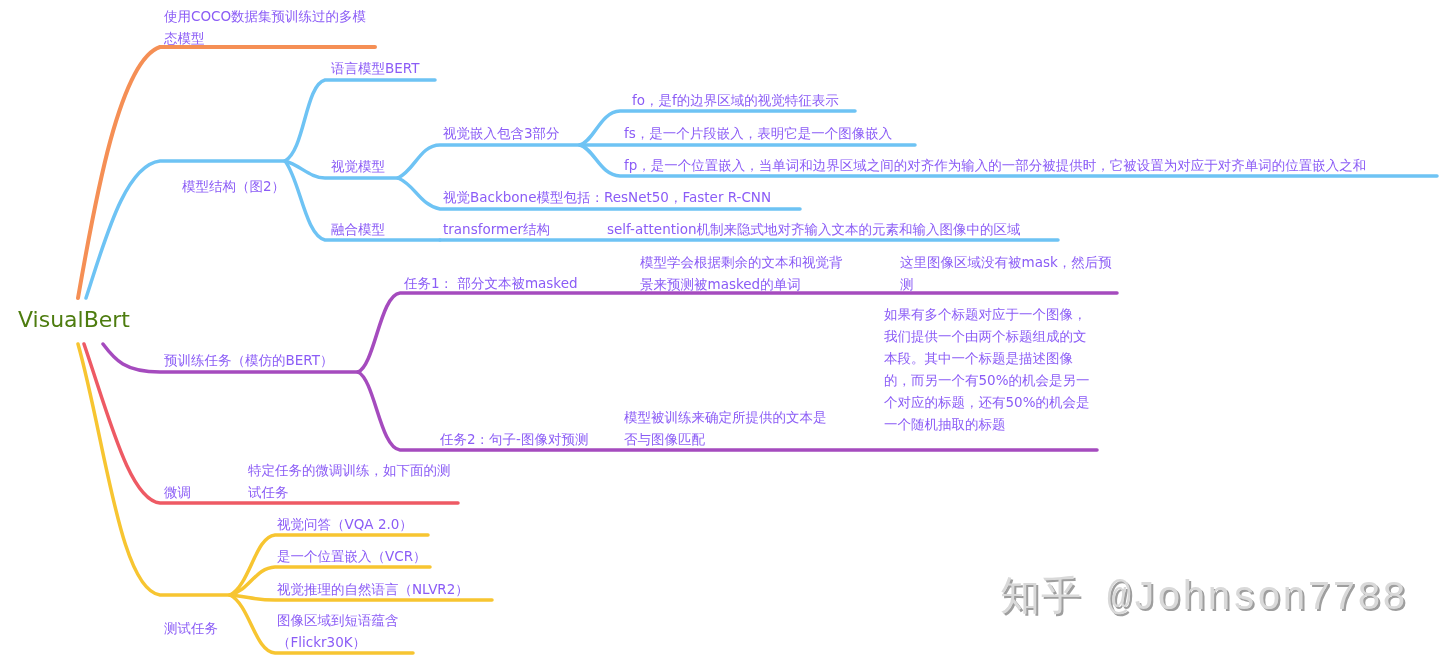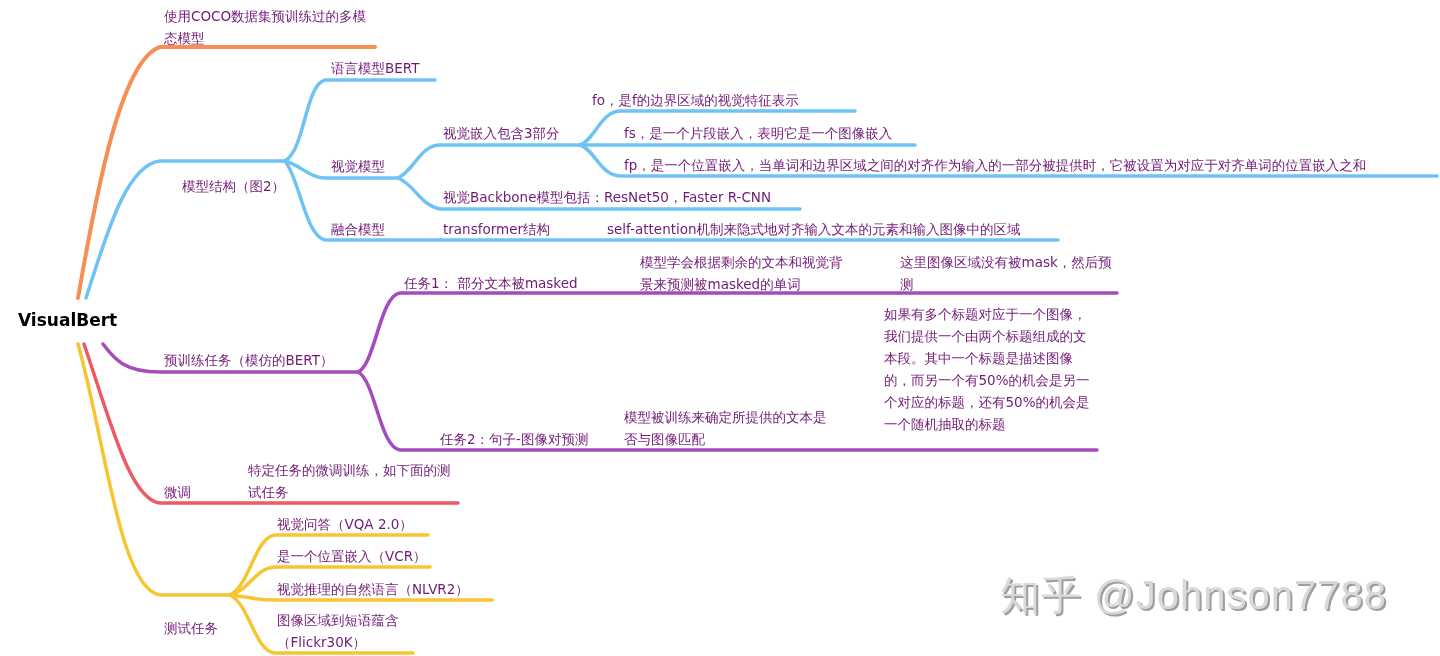--- a/index.html
+++ b/index.html
@@ -1,23 +1,23 @@
 <!DOCTYPE html>
 <html><head>
 <meta charset="utf-8">
 <style>
   html, body { margin:0; padding:0; background:#ffffff; }
   body { width:1440px; height:656px; position:relative; overflow:hidden;
          font-family:"DejaVu Sans","Liberation Sans",sans-serif; color:#555555; }
   svg.edges { position:absolute; left:0; top:0; width:1440px; height:656px; }
-  .node { position:absolute; font-size:13.5px; line-height:22px; color:#701a75; white-space:nowrap; }
+  .node { position:absolute; font-size:13.5px; line-height:22px; color:#8b5cf6; white-space:nowrap; }
   .node.wrap { white-space:normal; }
-  .root { font-size:17px; color:#000000;font-weight:bold; }
+  .root { font-size:22px; color:#4d7c0f; }
   .watermark { position:absolute; left:1000px; top:568px; font-size:40px; color:#d9d9d9;
-               font-family:Liberation Sans, sans-serif;
+               font-family:Liberation Mono, monospace;
                text-shadow:2px 2px 0 #9e9e9e, -1px -1px 0 #ffffff; letter-spacing:1px; }
 </style>
 </head>
 <body>
 
 <svg class="edges" viewBox="0 0 1440 656">
 
   <g fill="none" stroke="#F58F55" stroke-width="4" stroke-linecap="round">
     <path d="M78,298 C95,200 120,60 160,47 L375,47"></path>
   </g>
@@ -55,21 +55,21 @@
 </svg>
 
 <div class="node root" style="left:18px;top:309px;">VisualBert</div>
 
 <div class="node wrap" style="left:164px;top:5px;width:212px;">使用COCO数据集预训练过的多模态模型</div>
 
 <div class="node" style="left:182px;top:137px;margin-top:38px;">模型结构（图2）</div>
 <div class="node" style="left:331px;top:57px;">语言模型BERT</div>
 <div class="node" style="left:331px;top:155px;">视觉模型</div>
 <div class="node" style="left:443px;top:122px;">视觉嵌入包含3部分</div>
-<div class="node" style="left:592px;top:89px;">fo，是f的边界区域的视觉特征表示</div>
+<div class="node" style="left:632px;top:89px;">fo，是f的边界区域的视觉特征表示</div>
 <div class="node" style="left:624px;top:122px;">fs，是一个片段嵌入，表明它是一个图像嵌入</div>
 <div class="node" style="left:624px;top:154px;">fp，是一个位置嵌入，当单词和边界区域之间的对齐作为输入的一部分被提供时，它被设置为对应于对齐单词的位置嵌入之和</div>
 <div class="node" style="left:443px;top:186px;">视觉Backbone模型包括：ResNet50，Faster R-CNN</div>
 <div class="node" style="left:331px;top:218px;">融合模型</div>
 <div class="node" style="left:443px;top:218px;">transformer结构</div>
 <div class="node" style="left:607px;top:218px;">self-attention机制来隐式地对齐输入文本的元素和输入图像中的区域</div>
 
 <div class="node" style="left:164px;top:349px;">预训练任务（模仿的BERT）</div>
 <div class="node" style="left:404px;top:272px;">任务1： 部分文本被masked</div>
 <div class="node wrap" style="left:640px;top:251px;width:210px;">模型学会根据剩余的文本和视觉背景来预测被masked的单词</div>

